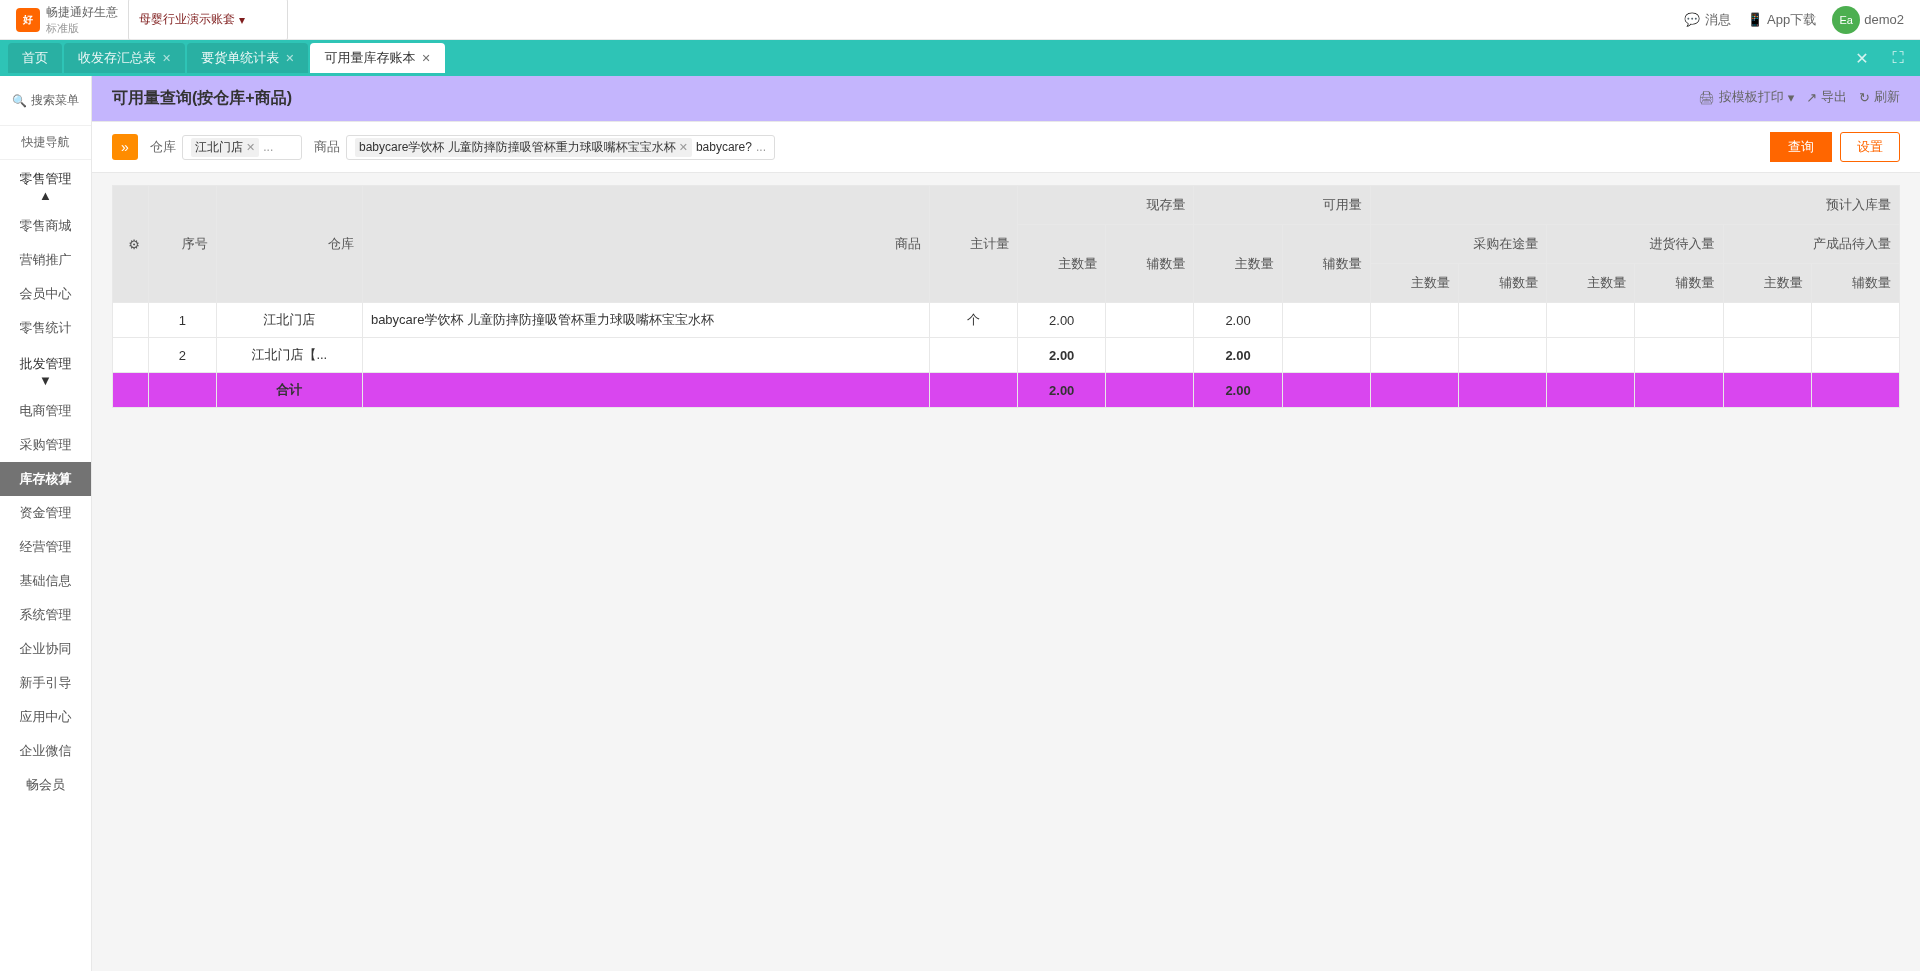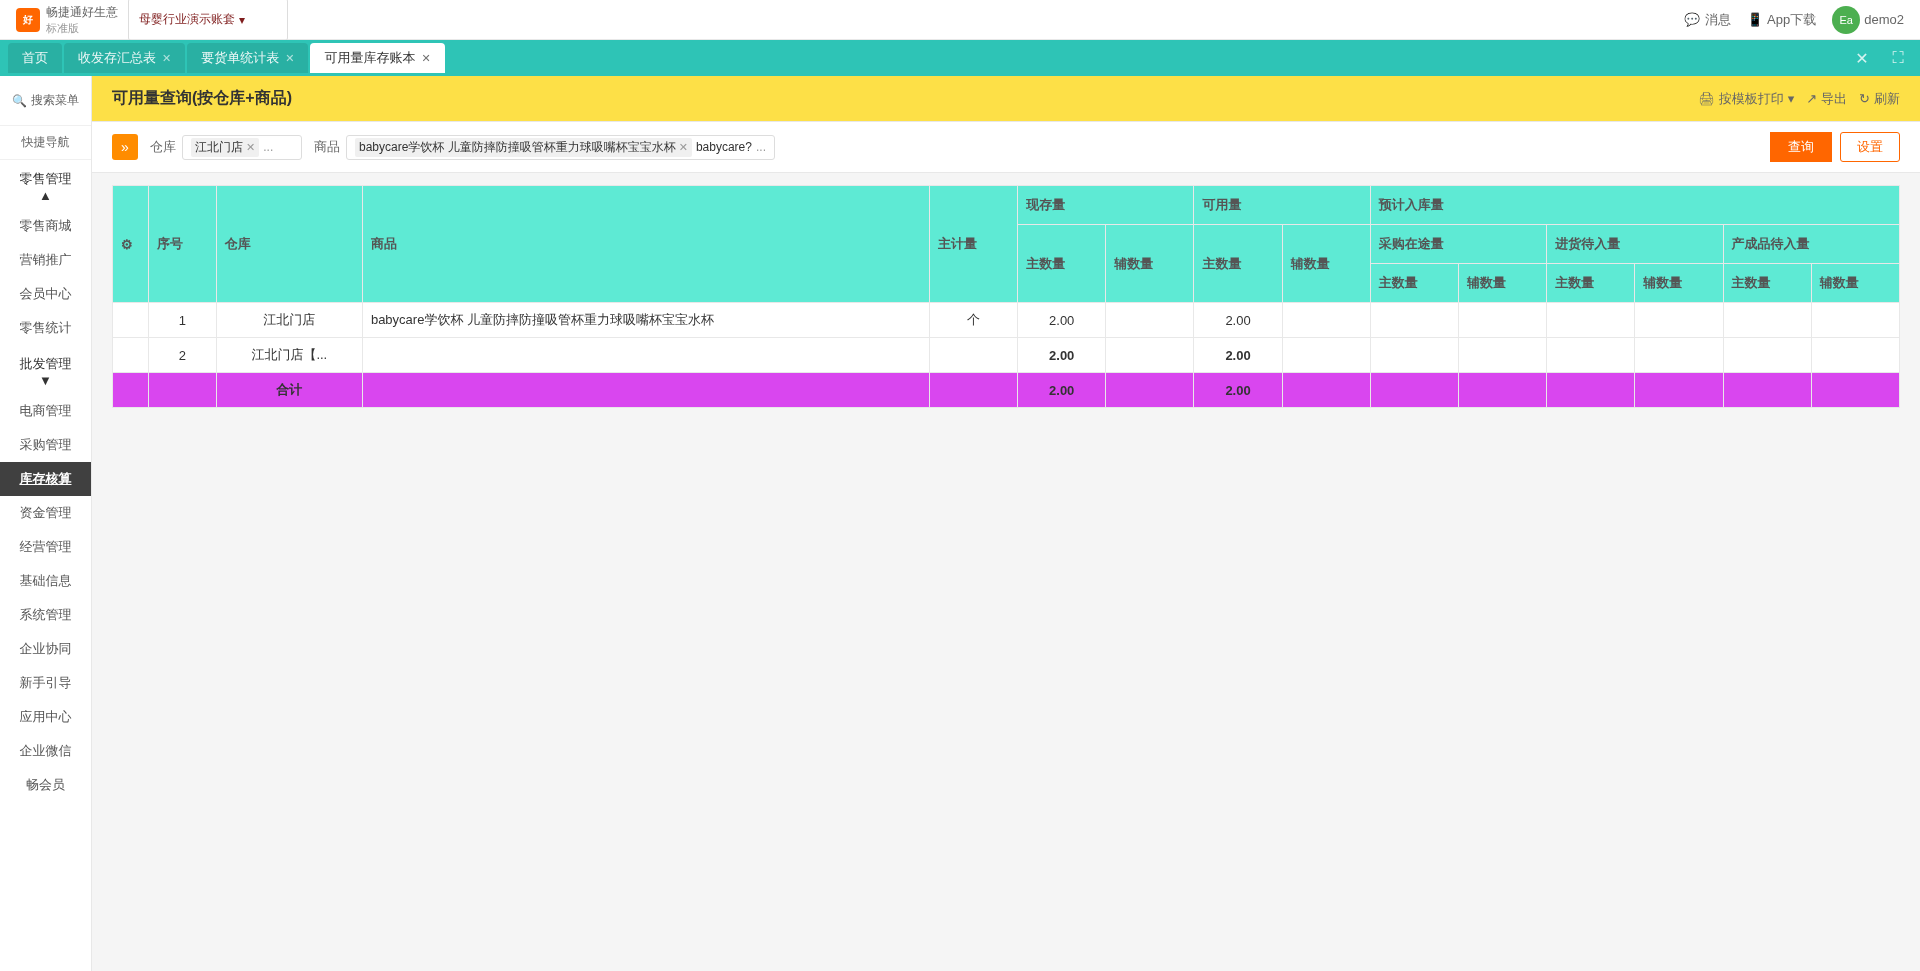--- a/index.html
+++ b/index.html
@@ -30,46 +30,46 @@
     .main-layout { display: flex; flex: 1; overflow: hidden; }
 
     
     .sidebar { width: 92px; background: #fff; border-right: 1px solid #e8e8e8; display: flex; flex-direction: column; flex-shrink: 0; overflow-y: auto; }
     .sidebar-search { padding: 10px 8px; border-bottom: 1px solid #f0f0f0; }
     .sidebar-search-btn { width: 100%; background: none; border: none; color: #666; font-size: 12px; cursor: pointer; display: flex; align-items: center; justify-content: center; gap: 4px; padding: 6px 0; }
     .sidebar-nav-btn { padding: 8px 4px; text-align: center; font-size: 12px; color: #666; cursor: pointer; border-bottom: 1px solid #f0f0f0; }
     .sidebar-group { }
     .sidebar-group-header { display: flex; align-items: center; justify-content: space-between; padding: 10px 12px 6px; font-size: 13px; color: #333; cursor: pointer; flex-direction: column; }
     .sidebar-item { padding: 8px 12px; font-size: 13px; color: #555; cursor: pointer; text-align: center; }
-    .sidebar-item.active { background: #404040; color: #fff; font-weight: bold; text-decoration: underline; }
+    .sidebar-item.active { background: #737373; color: #fff; font-weight: bold; }
 
     
     .content { flex: 1; display: flex; flex-direction: column; overflow: hidden; background: #f5f5f5; }
-    .content-header { background: #fde047; padding: 12px 20px; border-bottom: 1px solid #e8e8e8; display: flex; align-items: center; justify-content: space-between; flex-shrink: 0; }
+    .content-header { background: #c4b5fd; padding: 12px 20px; border-bottom: 1px solid #e8e8e8; display: flex; align-items: flex-start; justify-content: space-between; flex-shrink: 0; }
     .page-title { font-size: 16px; font-weight: bold; color: #333; }
     .header-actions { display: flex; align-items: center; gap: 12px; }
     .header-action-btn { display: flex; align-items: center; gap: 4px; font-size: 13px; color: #666; cursor: pointer; }
 
     
     .filter-bar { background: #fff; padding: 10px 20px; border-bottom: 1px solid #e8e8e8; display: flex; align-items: center; gap: 12px; flex-shrink: 0; }
     .expand-btn { width: 26px; height: 26px; background: #ff8c00; border-radius: 3px; display: flex; align-items: center; justify-content: center; color: white; cursor: pointer; font-size: 14px; }
     .filter-field { display: flex; align-items: center; gap: 6px; }
     .filter-label { font-size: 13px; color: #666; white-space: nowrap; }
     .filter-tags { display: flex; align-items: center; gap: 4px; border: 1px solid #ddd; border-radius: 3px; padding: 2px 8px; min-width: 120px; }
     .filter-tag { display: flex; align-items: center; gap: 3px; background: #f0f0f0; border-radius: 2px; padding: 1px 4px; font-size: 12px; }
     .filter-tag .remove { cursor: pointer; color: #999; font-size: 11px; }
     .filter-more { color: #999; font-size: 12px; }
     .filter-actions { margin-left: auto; display: flex; gap: 8px; }
     .btn-query { background: #ff6600; color: white; border: none; padding: 6px 18px; border-radius: 0; cursor: pointer; font-size: 13px; }
     .btn-settings { background: #fff; color: #ff6600; border: 1px solid #ff6600; padding: 5px 16px; border-radius: 3px; cursor: pointer; font-size: 13px; }
 
     
     .table-container { flex: 1; overflow: auto; padding: 12px 20px; }
     .data-table { width: 100%; border-collapse: collapse; background: #fff; font-size: 13px; }
-    .data-table th { background: #5eead4; padding: 10px 8px; text-align: left; font-weight: bold; color: #555; border: 1px solid #e8e8e8; white-space: nowrap; }
+    .data-table th { background: #e5e5e5; padding: 10px 8px; text-align: right; font-weight: normal; color: #555; border: 1px solid #e8e8e8; white-space: nowrap; }
     .data-table td { padding: 8px; text-align: center; border: 1px solid #e8e8e8; color: #333; }
     .data-table .settings-col { width: 36px; }
     .th-group { background: #f0f3f7; }
     .footer-row { background: #d946ef; }
     .footer-row td { font-weight: bold; border: 1px solid #e8e8e8; }
 
     
     ::-webkit-scrollbar { width: 6px; height: 6px; }
     ::-webkit-scrollbar-thumb { background: #ccc; border-radius: 3px; }
   </style>

